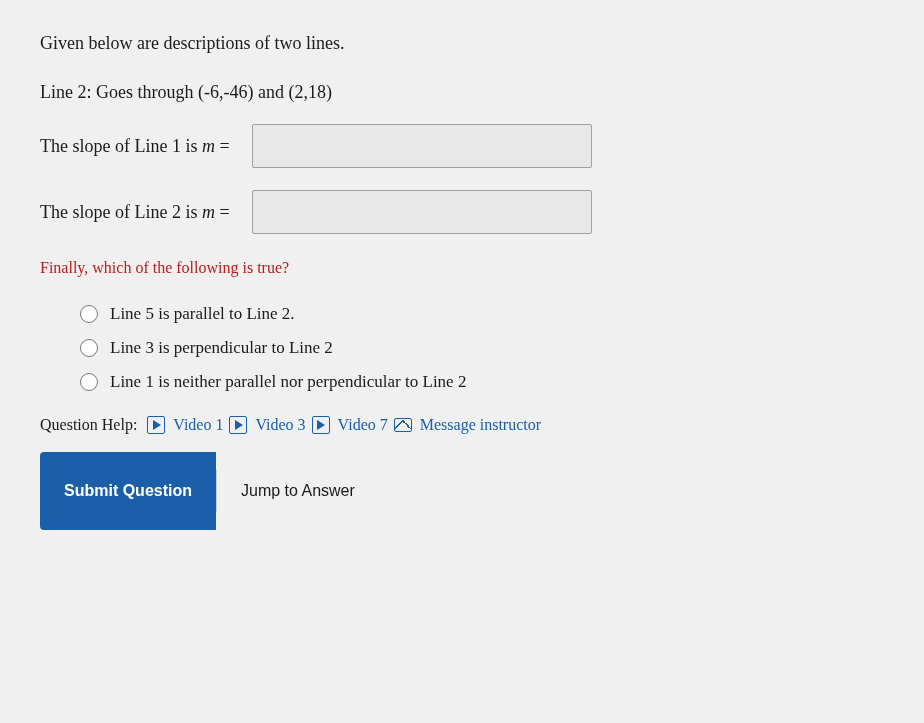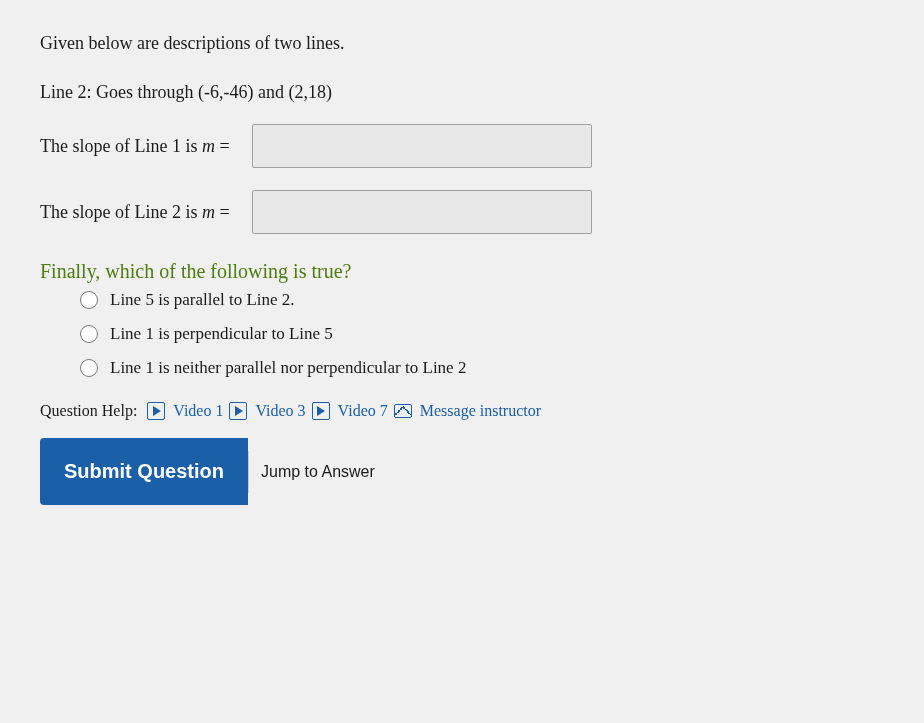--- a/index.html
+++ b/index.html
@@ -63,23 +63,23 @@
       height: 44px;
       border: 1px solid #a0a0a0;
       background-color: #e8e8e8;
       border-radius: 2px;
       padding: 4px 10px;
       font-size: 16px;
       outline: none;
     }
 
     .finally-text {
-      font-size: 20px;
-      color: #4d7c0f;
-      margin-bottom: 4px;
+      font-size: 16px;
+      color: #b91c1c;
+      margin-bottom: 24px;
       line-height: 1.5;
     }
 
     .radio-group {
       margin-bottom: 24px;
     }
 
     .radio-option {
       display: flex;
       align-items: center;
@@ -173,33 +173,33 @@
       display: flex;
       align-items: center;
       gap: 0;
       margin-top: 10px;
     }
 
     .submit-button {
       background-color: #1a5fa8;
       color: #ffffff;
       border: none;
-      padding: 22px 24px;
-      font-size: 20px;
+      padding: 30px 24px;
+      font-size: 16px;
       font-weight: 600;
       border-radius: 4px 0 0 4px;
       cursor: pointer;
       font-family: 'Arial', sans-serif;
     }
 
     .jump-answer-button {
       background-color: #f0f0f0;
       color: #1a1a1a;
       border: none;
-      padding: 12px 12px;
+      padding: 12px 24px;
       font-size: 16px;
       cursor: pointer;
       font-family: 'Arial', sans-serif;
       border-left: 1px solid #ccc;
     }
   </style>
 </head>
 <body>
 
 <div class="page-container">
@@ -225,21 +225,21 @@
 
   <p class="finally-text">Finally, which of the following is true?</p>
 
   <div class="radio-group">
     <label class="radio-option">
       <input type="radio" name="line-relationship" style="">
       <span>Line 5 is parallel to Line 2.</span>
     </label>
     <label class="radio-option">
       <input type="radio" name="line-relationship" style="">
-      <span>Line 1 is perpendicular to Line 5</span>
+      <span>Line 3 is perpendicular to Line 2</span>
     </label>
     <label class="radio-option">
       <input type="radio" name="line-relationship" style="">
       <span>Line 1 is neither parallel nor perpendicular to Line 2</span>
     </label>
   </div>
 
   <div class="question-help">
     <span class="question-help-label">Question Help:</span>
 

